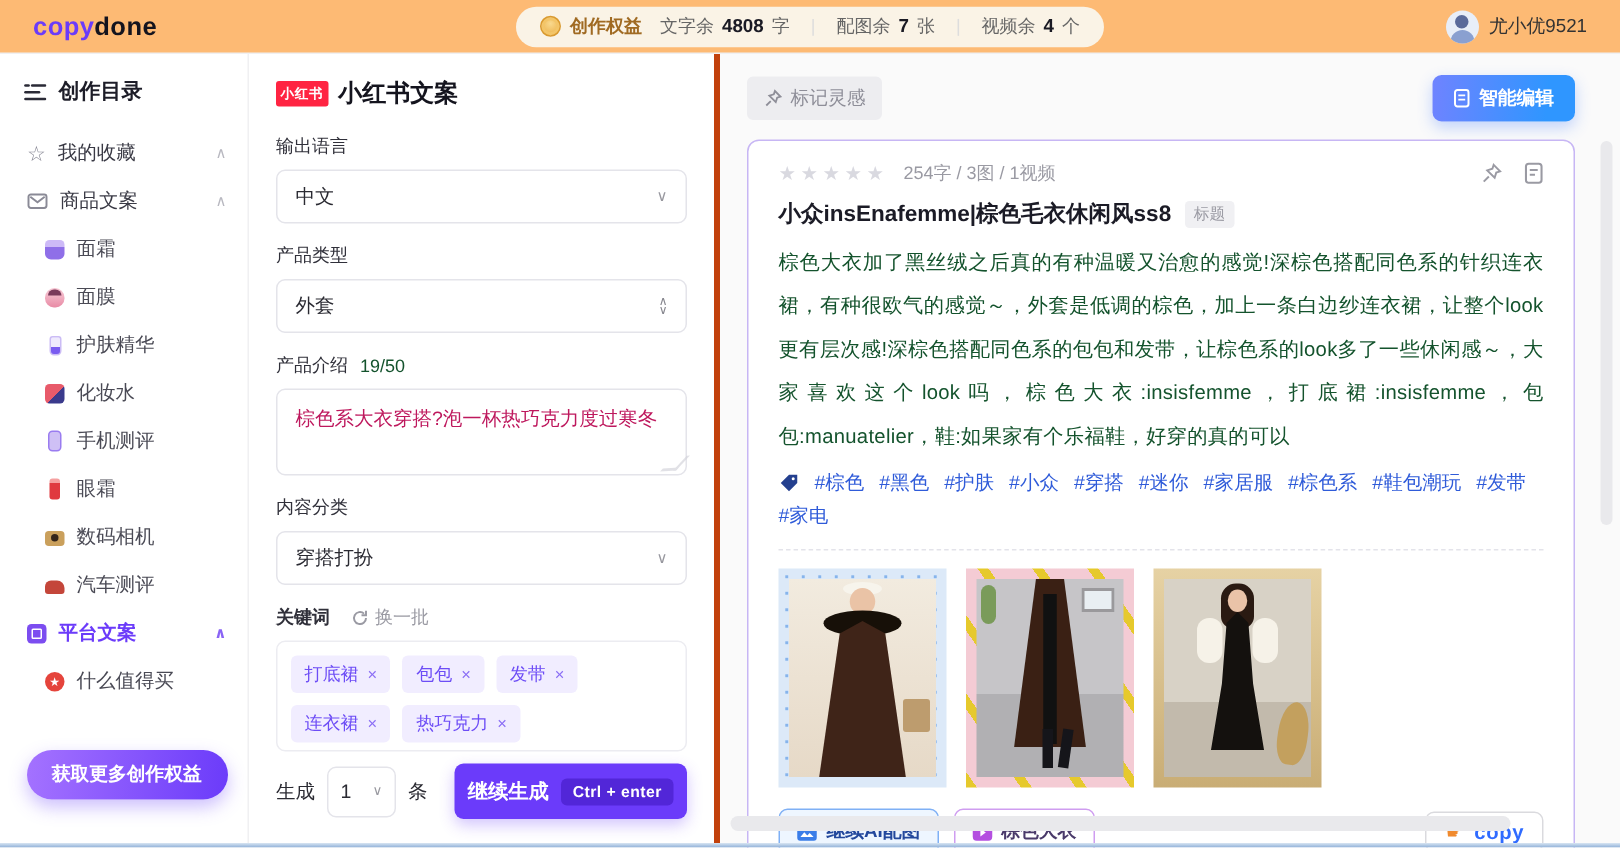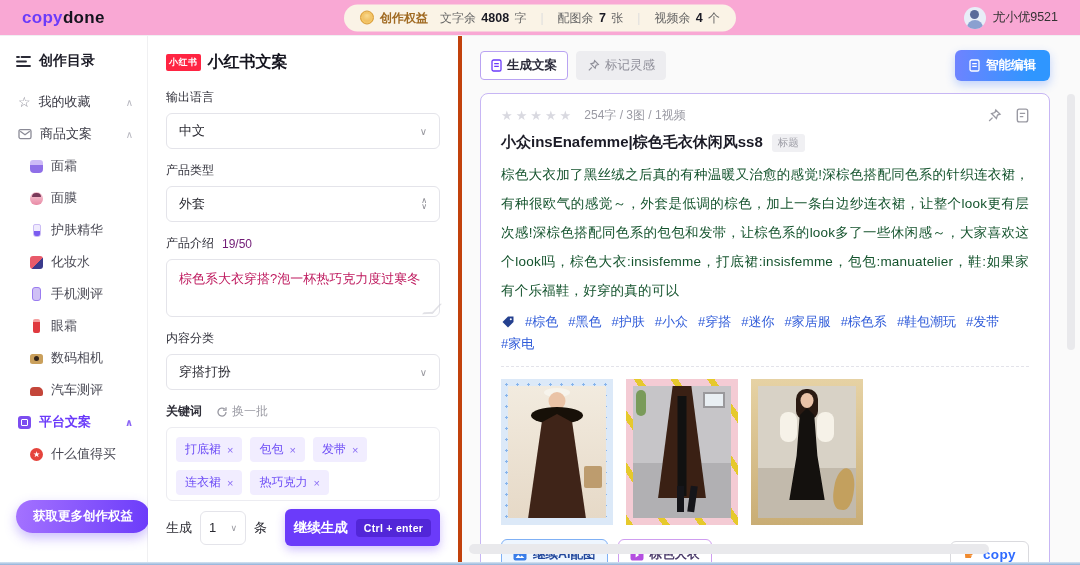--- a/index.html
+++ b/index.html
@@ -1,37 +1,37 @@
 <!DOCTYPE html>
 <html><head>
 <meta charset="utf-8">
 <style>
   * { margin:0; padding:0; box-sizing:border-box; }
   html,body { width:1080px; height:565px; overflow:hidden; }
   body { font-family:"Liberation Sans","DejaVu Sans",sans-serif; background:#f7f8fa; color:#333; }
   .app { position:relative; width:1080px; height:565px; background:#fafafa; }
 
   
-  .topbar { position:relative; height:36px; background:#f9a8d4; border-bottom:1px solid #f0f0f2; display:flex; align-items:center; padding:0 22px; z-index:5; }
+  .topbar { position:relative; height:36px; background:#fdba74; border-bottom:1px solid #f0f0f2; display:flex; align-items:center; padding:0 22px; z-index:5; }
   .logo { font-size:17px; font-weight:800; letter-spacing:.3px; }
   .logo .lc { color:#6b3bfa; } .logo .ld { color:#14141e; }
   .benefits { position:absolute; left:50%; top:50%; transform:translate(-50%,-50%); display:flex; align-items:center; gap:6px; background:#faf3e6; border-radius:15px; padding:5px 16px; font-size:12px; color:#666; white-space:nowrap; }
   .coin { width:14px; height:14px; border-radius:50%; background:radial-gradient(circle at 50% 35%, #f9d98e, #e9a93c); border:1px solid #d99a30; box-shadow:inset 0 0 0 2px #f3c568; }
   .benefit-label { color:#a06a22; font-weight:700; margin-right:6px; }
   .quota b { color:#1a1a24; font-size:12.5px; padding:0 2px; }
   .qsep { color:#ddd; margin:0 8px; }
   .userbox { margin-left:auto; display:flex; align-items:center; gap:7px; font-size:12.5px; color:#333; cursor:pointer; }
   .avatar { width:22px; height:22px; border-radius:50%; background:#e8eef8; overflow:hidden; position:relative; }
   .avatar::before { content:""; position:absolute; top:3px; left:6.5px; width:9px; height:9px; border-radius:50%; background:#5a6a9a; }
   .avatar::after { content:""; position:absolute; top:13px; left:3px; width:16px; height:10px; border-radius:8px 8px 0 0; background:#8aa0d0; }
 
   .main { display:flex; height:526px; }
 
   
-  .sidebar { width:148px; background:#fff; border-right:1px solid #f0f0f2; padding:16px 12px 10px 16px; display:flex; flex-direction:column; }
+  .sidebar { width:166px; background:#fff; border-right:1px solid #f0f0f2; padding:16px 12px 10px 16px; display:flex; flex-direction:column; }
   .side-title { display:flex; align-items:center; gap:8px; font-size:14px; font-weight:800; color:#1d1d28; margin-bottom:16px; }
   .srow { display:flex; align-items:center; gap:8px; font-size:13px; color:#3a3a45; padding:7px 2px; cursor:pointer; }
   .srow .chev { margin-left:auto; font-size:10px; color:#b8b8c0; }
   .sub { padding-left:14px; color:#4a4a55; }
   .srow.purple { color:#6b3bfa; font-weight:800; }
   .srow.purple .chev { color:#8a64f5; }
   .glyph-star { font-size:14px; color:#8a8a96; line-height:1; }
   .sico { width:13px; height:13px; border-radius:3px; flex:none; position:relative; }
   .ico-cream { background:linear-gradient(180deg,#cdbaf7 35%,#8f6fe8 35%); border-radius:3px 3px 4px 4px; }
   .ico-mask { background:linear-gradient(180deg,#f5c0ce 20%,#e88aa5 100%); border-radius:50% 50% 46% 46%; }
@@ -59,21 +59,21 @@
   .wb-bars i:nth-child(1){ height:11px; background:#9d7df2; }
   .wb-bars i:nth-child(2){ height:19px; background:#5fd3c4; }
   .wb-bars i:nth-child(3){ height:14px; background:#8a5cf0; }
 
   
   .mid { width:314px; background:#fff; border-right:4px solid #c2410c; padding:16px 18px 14px; position:relative; }
   .mid-head { display:flex; align-items:center; gap:7px; margin-bottom:16px; }
   .xhs-badge { background:#ff2442; color:#fff; font-size:9px; font-weight:800; padding:2px 3px; border-radius:2px; letter-spacing:.5px; }
   .mid-title { font-size:16px; font-weight:800; color:#14141e; }
   .flabel { font-size:12px; color:#30303a; margin:13px 0 7px; display:flex; align-items:center; gap:8px; }
-  .flabel .counter { color:#701a75; }
+  .flabel .counter { color:#14532d; }
   .selectbox { height:36px; border:1px solid #e4e4ea; border-radius:6px; display:flex; align-items:center; padding:0 12px; font-size:13px; color:#2a2a32; cursor:pointer; background:#fff; }
   .selectbox .caret { margin-left:auto; color:#98989f; font-size:10px; }
   .updown { margin-left:auto; display:flex; flex-direction:column; line-height:6px; font-size:8px; color:#85858d; }
   .textarea { min-height:58px; border:1px solid #e4e4ea; border-radius:6px; padding:9px 12px; font-size:13px; color:#be185d; line-height:19px; position:relative; cursor:text; }
   .textarea::after { content:""; position:absolute; right:2px; bottom:2px; width:8px; height:8px; border-right:2px solid #d5d5dc; border-bottom:2px solid #d5d5dc; transform:skew(-45deg) rotate(-4deg); opacity:.7; }
   .kw-head { display:flex; align-items:center; gap:14px; }
   .kw-head .refresh { display:flex; align-items:center; gap:4px; color:#9a9aa3; font-size:12px; cursor:pointer; font-weight:400; }
   .tagbox { border:1px solid #ececf1; border-radius:6px; padding:9px 9px 4px; display:flex; flex-wrap:wrap; gap:8px; min-height:74px; align-content:flex-start; }
   .tag { background:#f1edff; color:#6d4df6; font-size:12px; padding:5px 9px; border-radius:4px; display:flex; gap:6px; align-items:center; cursor:pointer; height:25px; }
   .tag .x { font-size:11px; color:#8a6df5; }
@@ -327,27 +327,20 @@
         <span>条</span>
         <span class="gen-btn">
           <span>继续生成</span>
           <span class="kbd">Ctrl + enter</span>
         </span>
       </div>
     </section>
 
     <section class="right">
       <div class="tabs-row">
-        <span class="tab active">
-          <svg width="11" height="13" viewBox="0 0 11 13">
-              <rect x="1" y="1" width="9" height="11" rx="1.6" fill="none" stroke="#6b3bfa" stroke-width="1.3"></rect>
-              <path d="M3.2 4.6h4.6M3.2 7.4h4.6" stroke="#6b3bfa" stroke-width="1.2"></path>
-            </svg>
-          <span>生成文案</span>
-        </span>
         <span class="tab inactive">
           <svg width="13" height="13" viewBox="0 0 14 14">
               <g fill="none" stroke="#8e8e98" stroke-width="1.3">
                 <path d="M8.2 1.8l4 4-2.4.8-1 3.2-4.6-4.6 3.2-1z"></path>
                 <path d="M5.2 9L2 12.2"></path>
               </g>
             </svg>
           <span>标记灵感</span>
         </span>
         <span class="smart-edit">

